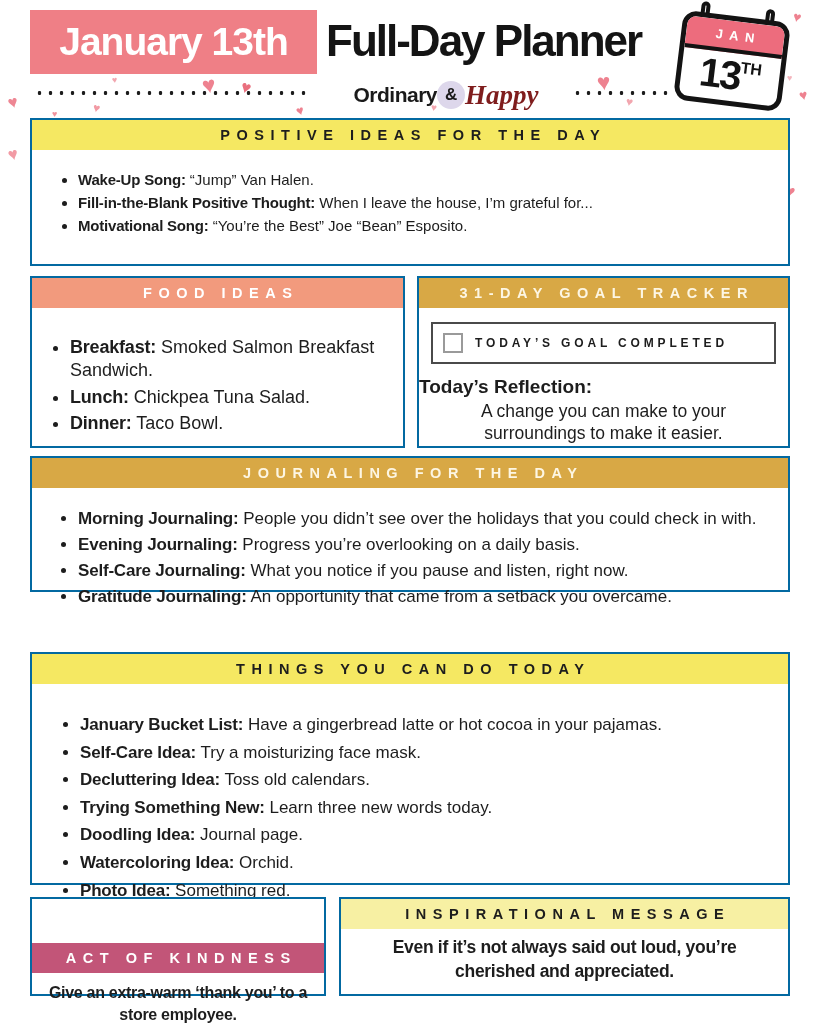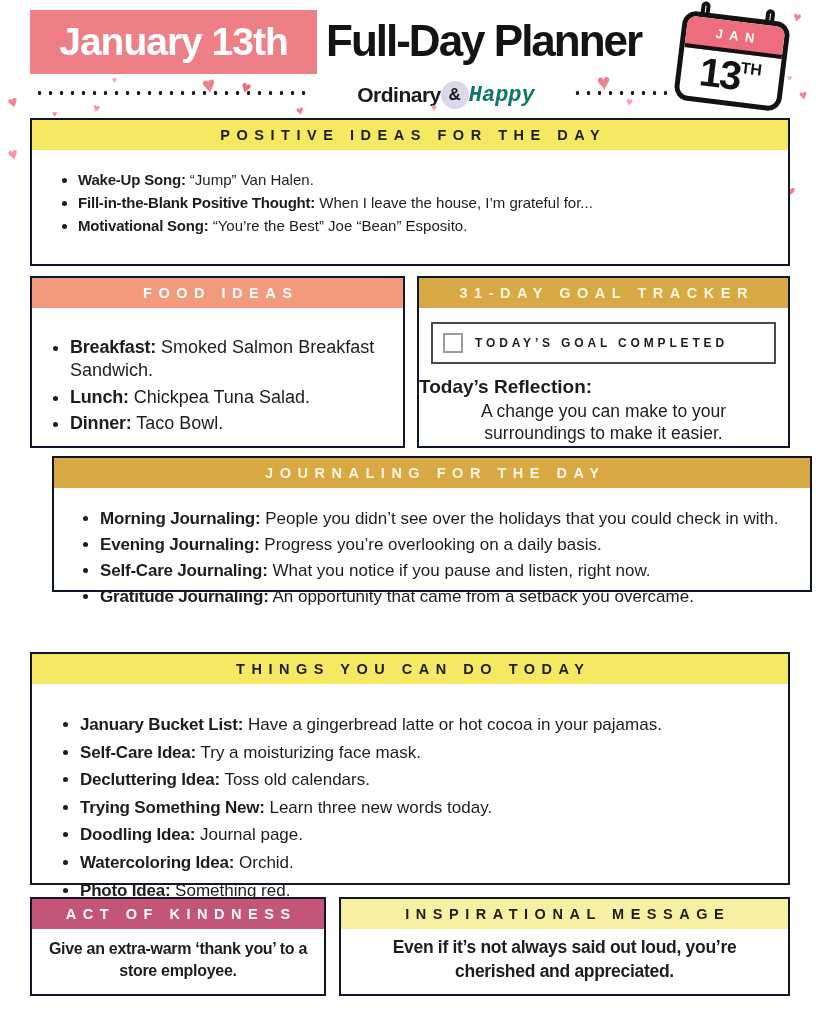--- a/index.html
+++ b/index.html
@@ -23,22 +23,22 @@
   .brand {
     position:absolute; left:318px; top:79px; width:256px; height:32px;
     display:flex; align-items:center; justify-content:center; 
   }
   .brand-ordinary { font-weight:bold; font-size:21px; letter-spacing:-0.5px; color:#1a1a1a; }
   .brand-amp {
     width:28px; height:28px; border-radius:50%; background:#DDD7EB; color:#1a1a1a;
     display:flex; align-items:center; justify-content:center; font-weight:bold; font-size:17px;
   }
   .brand-happy {
-    font-family:Liberation Mono, monospace; font-style:italic; font-weight:bold;
-    font-size:22px; color:#0f766e;
+    font-family:Liberation Serif, serif; font-style:italic; font-weight:bold;
+    font-size:27px; color:#7f1d1d;
   }
   .dotline {
     position:absolute; top:90px; height:6px;
     background-image:radial-gradient(circle, #1c1c1c 1.7px, transparent 2.1px);
     background-size:11px 6px; background-repeat:repeat-x; background-position:left center;
   }
   .dotline-left { left:34px; width:276px; }
   .dotline-right { left:572px; width:102px; }
 
   
@@ -58,40 +58,40 @@
   .ring {
     position:absolute; top:-11px; width:9px; height:20px;
     background:#fff; border:4px solid #131313; border-radius:7px;
   }
   .ring-l { left:17px; } .ring-r { right:17px; }
 
   
   .heart { position:absolute; line-height:1; pointer-events:none; }
 
   
-  .box { position:absolute; border:2px solid #0f172a; background:#fff; }
+  .box { position:absolute; border:2px solid #0369a1; background:#fff; }
   .banner {
     height:30px; display:flex; align-items:center; justify-content:center;
     font-weight:bold; font-size:14.5px; letter-spacing:0.45em; text-indent:0.45em;
     white-space:nowrap;
   }
   .banner-yellow     { background:#F5E862; color:#1d1d1d; }
   .banner-gold       { background:#D8A845; color:#FDF6E3; }
   .banner-coral      { background:#F29A7D; color:#fff; }
-  .banner-raspberry  { background:#C25578; color:#fff; }
+  .banner-raspberry  { background:#C25578; color:#fff;margin-top:44px; }
   .banner-paleyellow { background:#F7F0A3; color:#1d1d1d; }
 
   ul.bullets { margin:0; padding:20px 14px 0 46px; font-size:15px; line-height:1.33; }
   ul.bullets li { margin-bottom:3px; }
   ul.bullets b { letter-spacing:-0.2px; }
 
   #sec-positive  { left:30px; top:118px; width:760px; height:148px; }
   #sec-food      { left:30px;  top:276px; width:375px; height:172px; }
   #sec-tracker   { left:417px; top:276px; width:373px; height:172px; }
-  #sec-journal   { left:30px; top:456px; width:760px; height:136px;margin-left:22px; }
+  #sec-journal   { left:30px; top:456px; width:760px; height:136px; }
   #sec-things    { left:30px; top:652px; width:760px; height:233px; }
   #sec-kindness  { left:30px;  top:897px; width:296px; height:99px; }
   #sec-inspire   { left:339px; top:897px; width:451px; height:99px; }
 
   #sec-food ul.bullets { padding:28px 8px 0 38px; font-size:18px; line-height:1.3; }
   #sec-journal ul.bullets { padding:20px 10px 0 46px; font-size:17px; line-height:1.35; }
   #sec-things ul.bullets { padding:30px 10px 0 48px; font-size:17px; }
   #sec-things ul.bullets li { margin-bottom:5px; }
 
   

